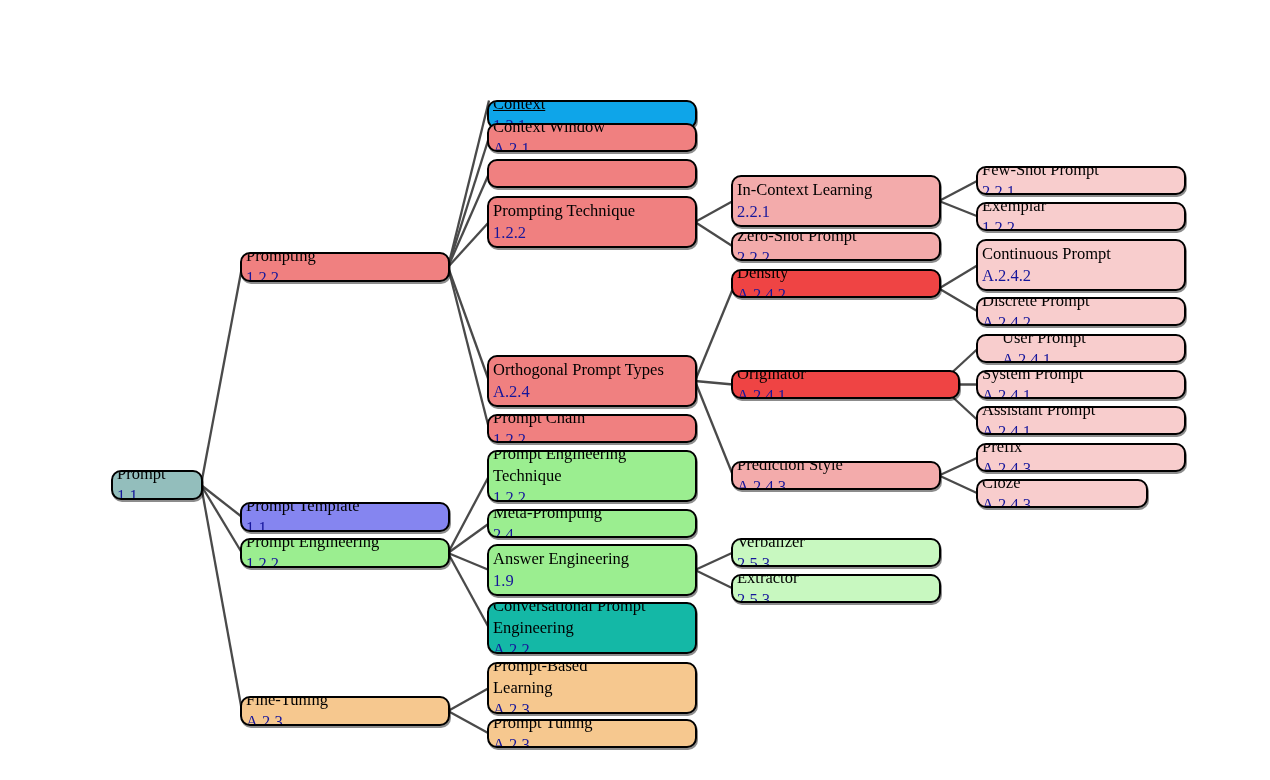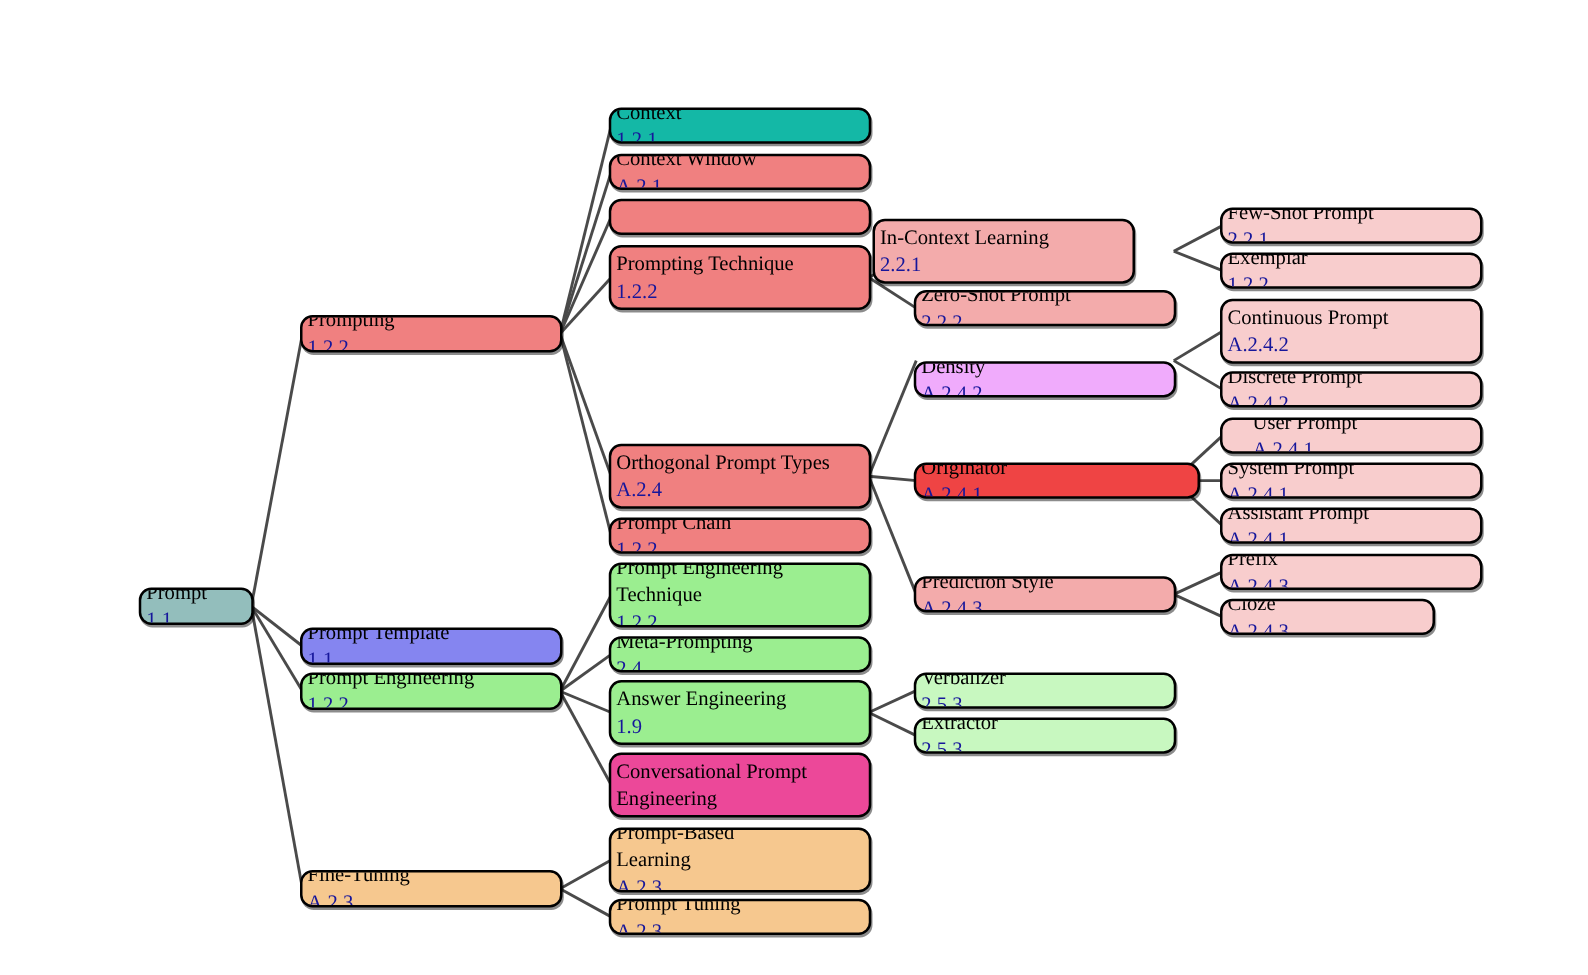--- a/index.html
+++ b/index.html
@@ -85,50 +85,50 @@
       <line x1="695" y1="570" x2="733" y2="588.5" stroke="#4A4A4A" stroke-width="2.3"></line>
       <line x1="448" y1="711" x2="489" y2="688" stroke="#4A4A4A" stroke-width="2.3"></line>
       <line x1="448" y1="711" x2="489" y2="733.5" stroke="#4A4A4A" stroke-width="2.3"></line>
     </svg>
   <div id="node-layer">
       <div class="node" style="left: 111px; top: 470px; width: 92px; height: 30px; background: rgb(147, 190, 188); border-color: rgb(0, 0, 0); color: rgb(0, 0, 0);"><span>Prompt</span> <span class="ref" style="color: rgb(22, 22, 155);">1.1</span></div>
       <div class="node" style="left: 240px; top: 252px; width: 210px; height: 30px; background: rgb(240, 128, 128); border-color: rgb(0, 0, 0); color: rgb(0, 0, 0);"><span>Prompting</span> <span class="ref" style="color: rgb(22, 22, 155);">1.2.2</span></div>
       <div class="node" style="left: 240px; top: 502px; width: 210px; height: 30px; background: rgb(133, 133, 240); border-color: rgb(0, 0, 0); color: rgb(0, 0, 0);"><span>Prompt Template</span> <span class="ref" style="color: rgb(22, 22, 155);">1.1</span></div>
       <div class="node" style="left: 240px; top: 538px; width: 210px; height: 30px; background: rgb(155, 238, 144); border-color: rgb(0, 0, 0); color: rgb(0, 0, 0);"><span>Prompt Engineering</span> <span class="ref" style="color: rgb(22, 22, 155);">1.2.2</span></div>
       <div class="node" style="left: 240px; top: 696px; width: 210px; height: 30px; background: rgb(246, 200, 143); border-color: rgb(0, 0, 0); color: rgb(0, 0, 0);"><span>Fine-Tuning</span> <span class="ref" style="color: rgb(22, 22, 155);">A.2.3</span></div>
-      <div class="node" style="left: 487px; top: 86px; width: 210px; height: 29px; background: #14b8a6; border-color: rgb(0, 0, 0); color: rgb(0, 0, 0);"><span>Context</span> <span class="ref" style="color: rgb(22, 22, 155);">1.2.1</span></div>
+      <div class="node" style="left: 487px; top: 100px; width: 210px; height: 29px; background: #0ea5e9; border-color: rgb(0, 0, 0); color: rgb(0, 0, 0); text-decoration: underline;"><span>Context</span> <span class="ref" style="color: rgb(22, 22, 155);">1.2.1</span></div>
       <div class="node" style="left: 487px; top: 123px; width: 210px; height: 29px; background: rgb(240, 128, 128); border-color: rgb(0, 0, 0); color: rgb(0, 0, 0);"><span>Context Window</span> <span class="ref" style="color: rgb(22, 22, 155);">A.2.1</span></div>
       <div class="node" style="left: 487px; top: 159px; width: 210px; height: 29px; background: rgb(240, 128, 128); border-color: rgb(0, 0, 0); color: rgb(0, 0, 0); gap: 40px;"><span>Priming</span> <span class="ref" style="color: rgb(22, 22, 155);">A.2.1</span></div>
       <div class="node" style="left: 487px; top: 196px; width: 210px; height: 52px; background: rgb(240, 128, 128); border-color: rgb(0, 0, 0); color: rgb(0, 0, 0);"><span>Prompting Technique</span>
 <span class="ref" style="color: rgb(22, 22, 155);">1.2.2</span></div>
       <div class="node" style="left: 487px; top: 355px; width: 210px; height: 52px; background: rgb(240, 128, 128); border-color: rgb(0, 0, 0); color: rgb(0, 0, 0);"><span>Orthogonal Prompt Types</span>
 <span class="ref" style="color: rgb(22, 22, 155);">A.2.4</span></div>
       <div class="node" style="left: 487px; top: 414px; width: 210px; height: 29px; background: rgb(240, 128, 128); border-color: rgb(0, 0, 0); color: rgb(0, 0, 0);"><span>Prompt Chain</span> <span class="ref" style="color: rgb(22, 22, 155);">1.2.2</span></div>
-      <div class="node" style="left: 698px; top: 175px; width: 210px; height: 52px; background: rgb(243, 171, 171); border-color: rgb(0, 0, 0); color: rgb(0, 0, 0);"><span>In-Context Learning</span>
+      <div class="node" style="left: 731px; top: 175px; width: 210px; height: 52px; background: rgb(243, 171, 171); border-color: rgb(0, 0, 0); color: rgb(0, 0, 0);"><span>In-Context Learning</span>
 <span class="ref" style="color: rgb(22, 22, 155);">2.2.1</span></div>
       <div class="node" style="left: 731px; top: 232px; width: 210px; height: 29px; background: rgb(243, 171, 171); border-color: rgb(0, 0, 0); color: rgb(0, 0, 0);"><span>Zero-Shot Prompt</span> <span class="ref" style="color: rgb(22, 22, 155);">2.2.2</span></div>
       <div class="node" style="left: 976px; top: 166px; width: 210px; height: 29px; background: rgb(248, 205, 205); border-color: rgb(0, 0, 0); color: rgb(0, 0, 0);"><span>Few-Shot Prompt</span> <span class="ref" style="color: rgb(22, 22, 155);">2.2.1</span></div>
       <div class="node" style="left: 976px; top: 202px; width: 210px; height: 29px; background: rgb(248, 205, 205); border-color: rgb(0, 0, 0); color: rgb(0, 0, 0);"><span>Exemplar</span> <span class="ref" style="color: rgb(22, 22, 155);">1.2.2</span></div>
-      <div class="node" style="left: 731px; top: 289px; width: 210px; height: 29px; background: #f0abfc; border-color: rgb(0, 0, 0); color: rgb(0, 0, 0);"><span>Density</span> <span class="ref" style="color: rgb(22, 22, 155);">A.2.4.2</span></div>
+      <div class="node" style="left: 731px; top: 269px; width: 210px; height: 29px; background: #ef4444; border-color: rgb(0, 0, 0); color: rgb(0, 0, 0);"><span>Density</span> <span class="ref" style="color: rgb(22, 22, 155);">A.2.4.2</span></div>
       <div class="node" style="left: 976px; top: 239px; width: 210px; height: 52px; background: rgb(248, 205, 205); border-color: rgb(0, 0, 0); color: rgb(0, 0, 0);"><span>Continuous Prompt</span>
 <span class="ref" style="color: rgb(22, 22, 155);">A.2.4.2</span></div>
       <div class="node" style="left: 976px; top: 297px; width: 210px; height: 29px; background: rgb(248, 205, 205); border-color: rgb(0, 0, 0); color: rgb(0, 0, 0);"><span>Discrete Prompt</span> <span class="ref" style="color: rgb(22, 22, 155);">A.2.4.2</span></div>
       <div class="node" style="left: 731px; top: 370px; width: 229px; height: 29px; background: #ef4444; border-color: rgb(0, 0, 0); color: rgb(0, 0, 0);"><span>Originator</span> <span class="ref" style="color: rgb(22, 22, 155);">A.2.4.1</span></div>
       <div class="node" style="left: 976px; top: 334px; width: 210px; height: 29px; background: rgb(248, 205, 205); border-color: rgb(0, 0, 0); color: rgb(0, 0, 0); padding-left: 24px;"><span>User Prompt</span> <span class="ref" style="color: rgb(22, 22, 155);">A.2.4.1</span></div>
       <div class="node" style="left: 976px; top: 370px; width: 210px; height: 29px; background: rgb(248, 205, 205); border-color: rgb(0, 0, 0); color: rgb(0, 0, 0);"><span>System Prompt</span> <span class="ref" style="color: rgb(22, 22, 155);">A.2.4.1</span></div>
       <div class="node" style="left: 976px; top: 406px; width: 210px; height: 29px; background: rgb(248, 205, 205); border-color: rgb(0, 0, 0); color: rgb(0, 0, 0);"><span>Assistant Prompt</span> <span class="ref" style="color: rgb(22, 22, 155);">A.2.4.1</span></div>
       <div class="node" style="left: 731px; top: 461px; width: 210px; height: 29px; background: rgb(243, 171, 171); border-color: rgb(0, 0, 0); color: rgb(0, 0, 0);"><span>Prediction Style</span> <span class="ref" style="color: rgb(22, 22, 155);">A.2.4.3</span></div>
       <div class="node" style="left: 976px; top: 443px; width: 210px; height: 29px; background: rgb(248, 205, 205); border-color: rgb(0, 0, 0); color: rgb(0, 0, 0);"><span>Prefix</span> <span class="ref" style="color: rgb(22, 22, 155);">A.2.4.3</span></div>
       <div class="node" style="left: 976px; top: 479px; width: 172px; height: 29px; background: rgb(248, 205, 205); border-color: rgb(0, 0, 0); color: rgb(0, 0, 0);"><span>Cloze</span> <span class="ref" style="color: rgb(22, 22, 155);">A.2.4.3</span></div>
       <div class="node" style="left: 487px; top: 450px; width: 210px; height: 52px; background: rgb(155, 238, 144); border-color: rgb(0, 0, 0); color: rgb(0, 0, 0);"><span>Prompt Engineering
 Technique</span> <span class="ref" style="color: rgb(22, 22, 155);">1.2.2</span></div>
       <div class="node" style="left: 487px; top: 509px; width: 210px; height: 29px; background: rgb(155, 238, 144); border-color: rgb(0, 0, 0); color: rgb(0, 0, 0);"><span>Meta-Prompting</span> <span class="ref" style="color: rgb(22, 22, 155);">2.4</span></div>
       <div class="node" style="left: 487px; top: 544px; width: 210px; height: 52px; background: rgb(155, 238, 144); border-color: rgb(0, 0, 0); color: rgb(0, 0, 0);"><span>Answer Engineering</span>
 <span class="ref" style="color: rgb(22, 22, 155);">1.9</span></div>
-      <div class="node" style="left: 487px; top: 602px; width: 210px; height: 52px; background: #ec4899; border-color: rgb(0, 0, 0); color: rgb(0, 0, 0);"><span>Conversational Prompt
-Engineering</span> </div>
+      <div class="node" style="left: 487px; top: 602px; width: 210px; height: 52px; background: #14b8a6; border-color: rgb(0, 0, 0); color: rgb(0, 0, 0);"><span>Conversational Prompt
+Engineering</span> <span class="ref" style="color: rgb(22, 22, 155);">A.2.2</span></div>
       <div class="node" style="left: 731px; top: 538px; width: 210px; height: 29px; background: rgb(200, 248, 192); border-color: rgb(0, 0, 0); color: rgb(0, 0, 0);"><span>Verbalizer</span> <span class="ref" style="color: rgb(22, 22, 155);">2.5.3</span></div>
       <div class="node" style="left: 731px; top: 574px; width: 210px; height: 29px; background: rgb(200, 248, 192); border-color: rgb(0, 0, 0); color: rgb(0, 0, 0);"><span>Extractor</span> <span class="ref" style="color: rgb(22, 22, 155);">2.5.3</span></div>
       <div class="node" style="left: 487px; top: 662px; width: 210px; height: 52px; background: rgb(246, 200, 143); border-color: rgb(0, 0, 0); color: rgb(0, 0, 0);"><span>Prompt-Based
 Learning</span> <span class="ref" style="color: rgb(22, 22, 155);">A.2.3</span></div>
       <div class="node" style="left: 487px; top: 719px; width: 210px; height: 29px; background: rgb(246, 200, 143); border-color: rgb(0, 0, 0); color: rgb(0, 0, 0);"><span>Prompt Tuning</span> <span class="ref" style="color: rgb(22, 22, 155);">A.2.3</span></div>
     </div>
 </div>
 
 </body></html>

